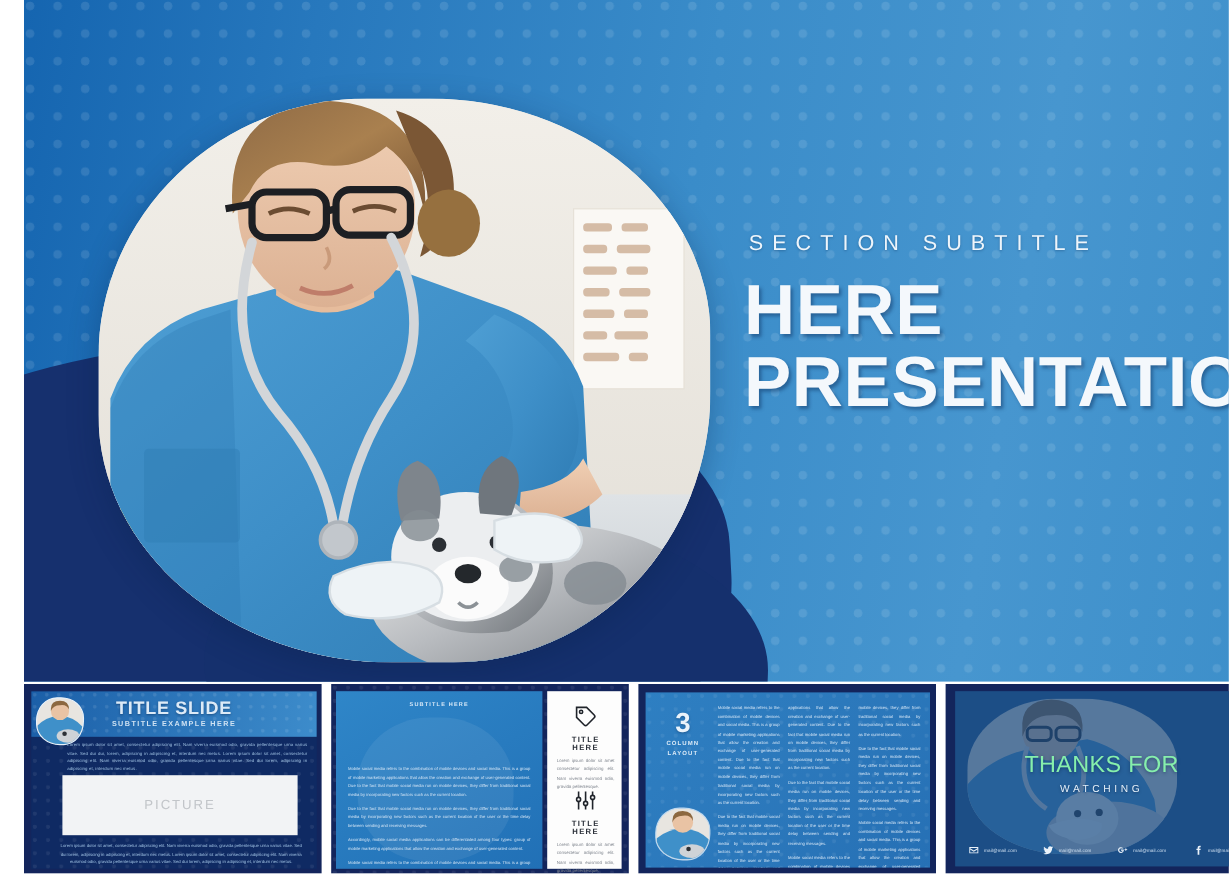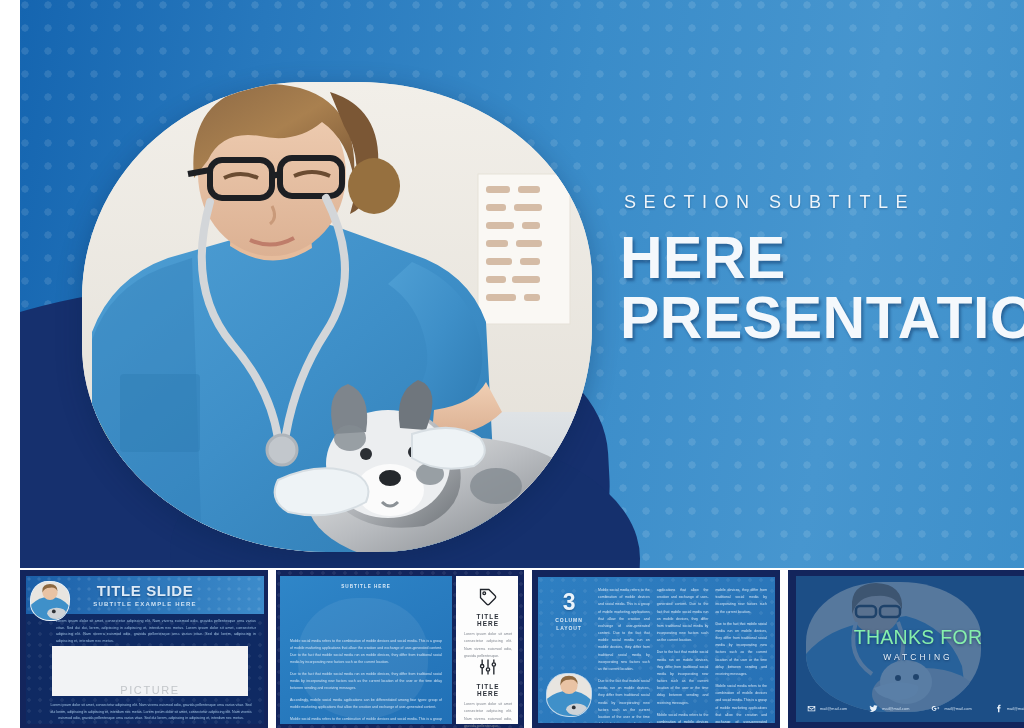--- a/index.html
+++ b/index.html
@@ -102,21 +102,21 @@
     overflow:hidden; border:1.5px solid #e8f1f9; background:#dfe6ea;
   }
   .t1 .avatar svg{ width:100%; height:100%; display:block; }
   .t1 .para{
     position:absolute; left:30px; right:8px; top:42px;
     font-size:3.6px; line-height:1.85; color:#9fc1e2; text-align:justify;
     letter-spacing:.1px;
   }
   .t1 .picbox{
     position:absolute; left:26px; right:16px; top:70px; height:50px;
-    background:#f2f3f5; display:flex; align-items:flex-end; justify-content:center;
+    background:#f2f3f5; display:flex; align-items:center; justify-content:center;
   }
   .t1 .picbox span{ font-size:11px; color:#c2c5c9; letter-spacing:1.6px; }
   .t1 .para2{
     position:absolute; left:24px; right:12px; top:126px;
     font-size:3.6px; line-height:1.85; color:#9fc1e2; text-align:center;
   }
 
   
   .t2 .blue{
     position:absolute; left:4px; top:6px; width:172px; bottom:4px;

